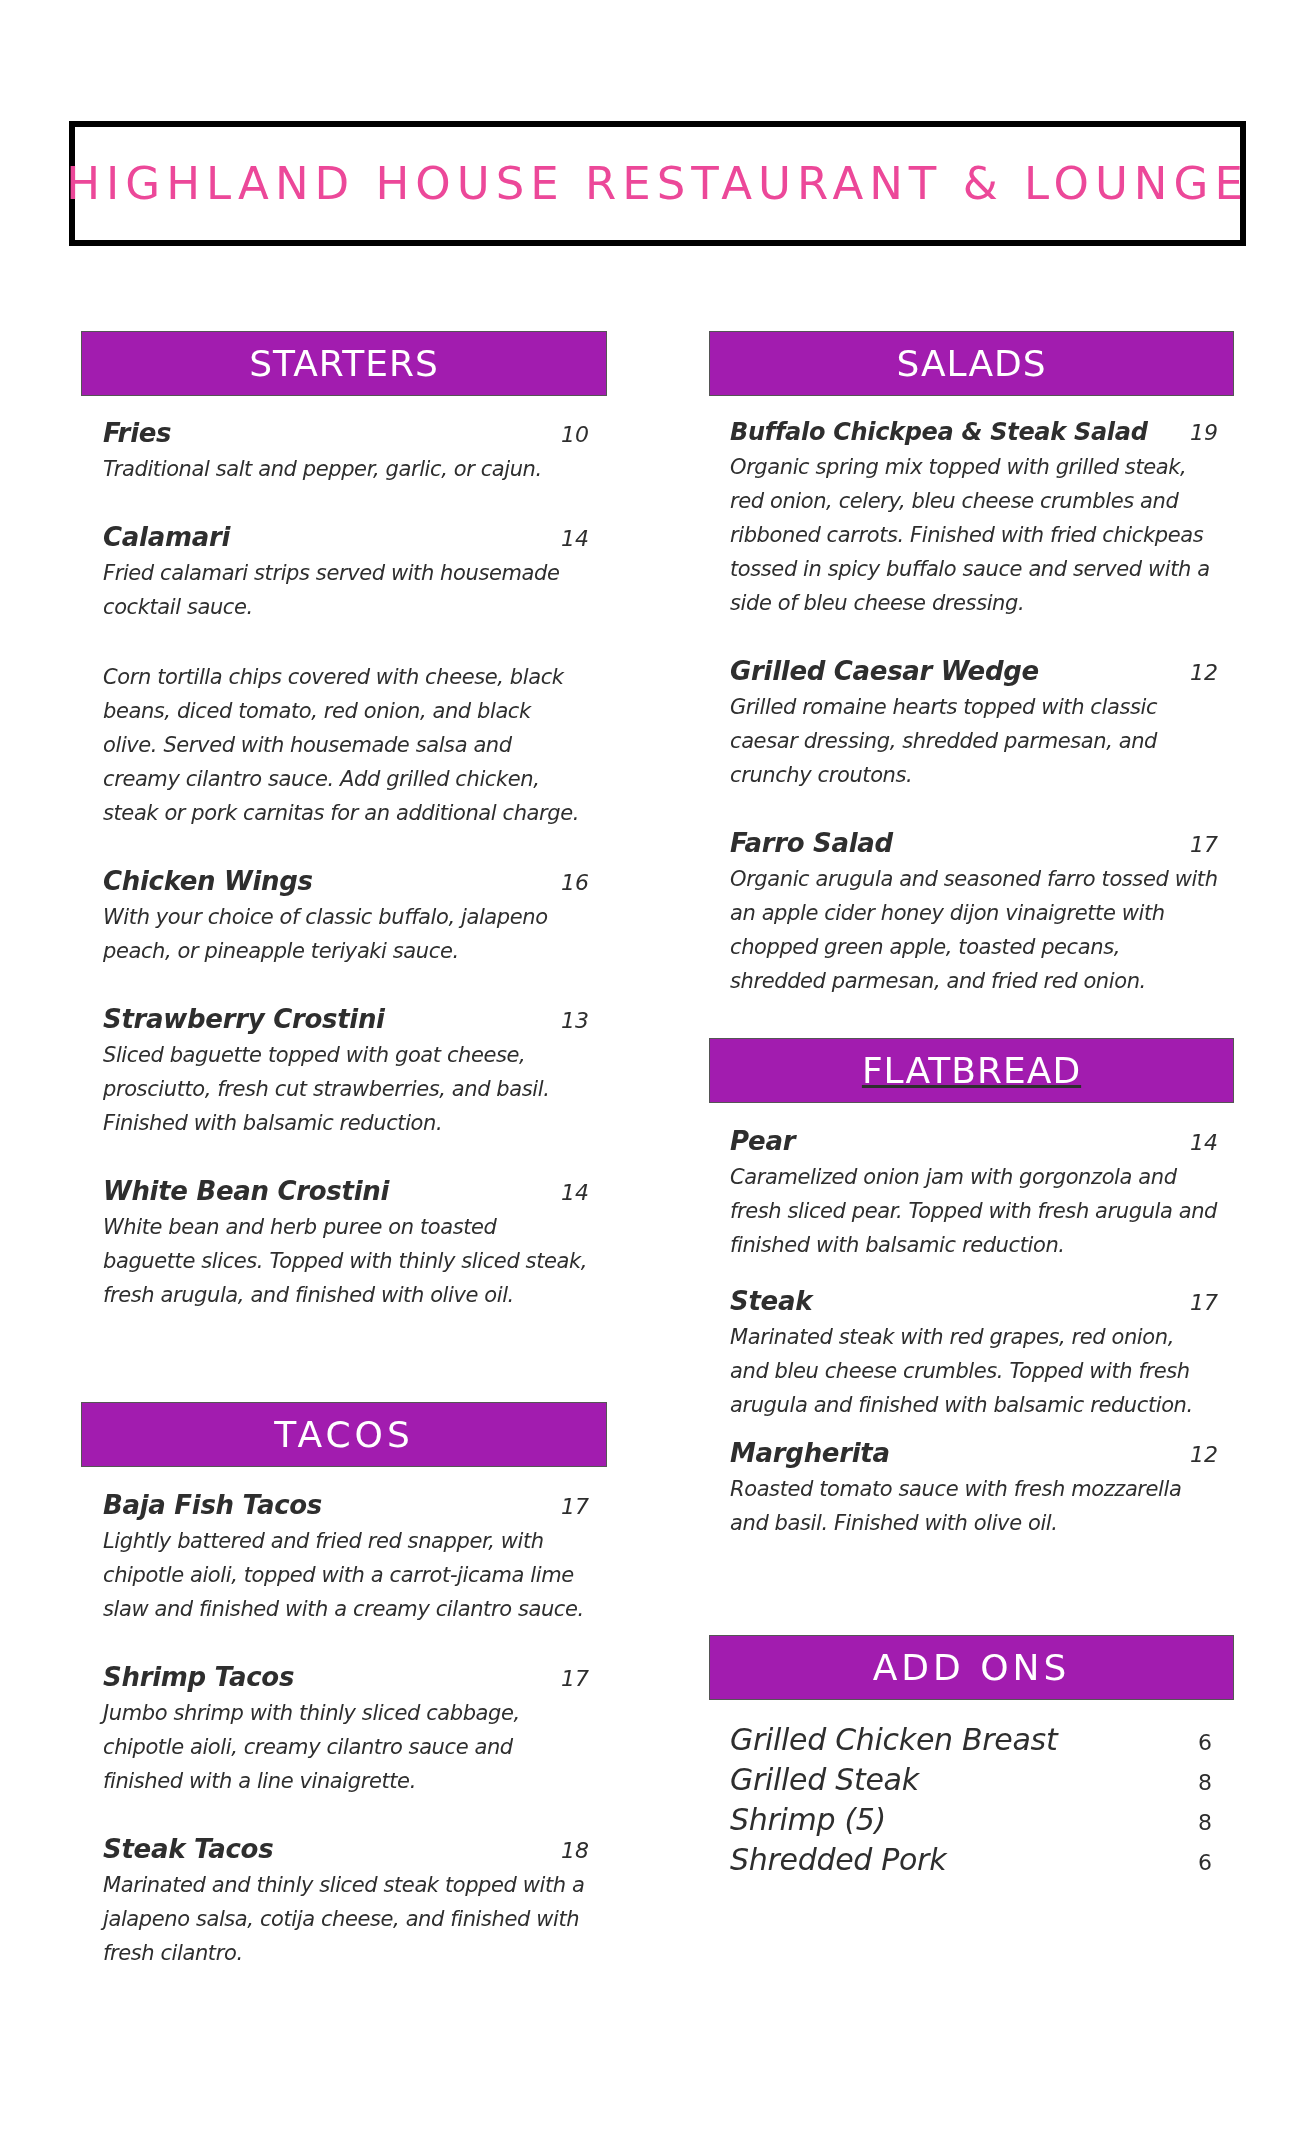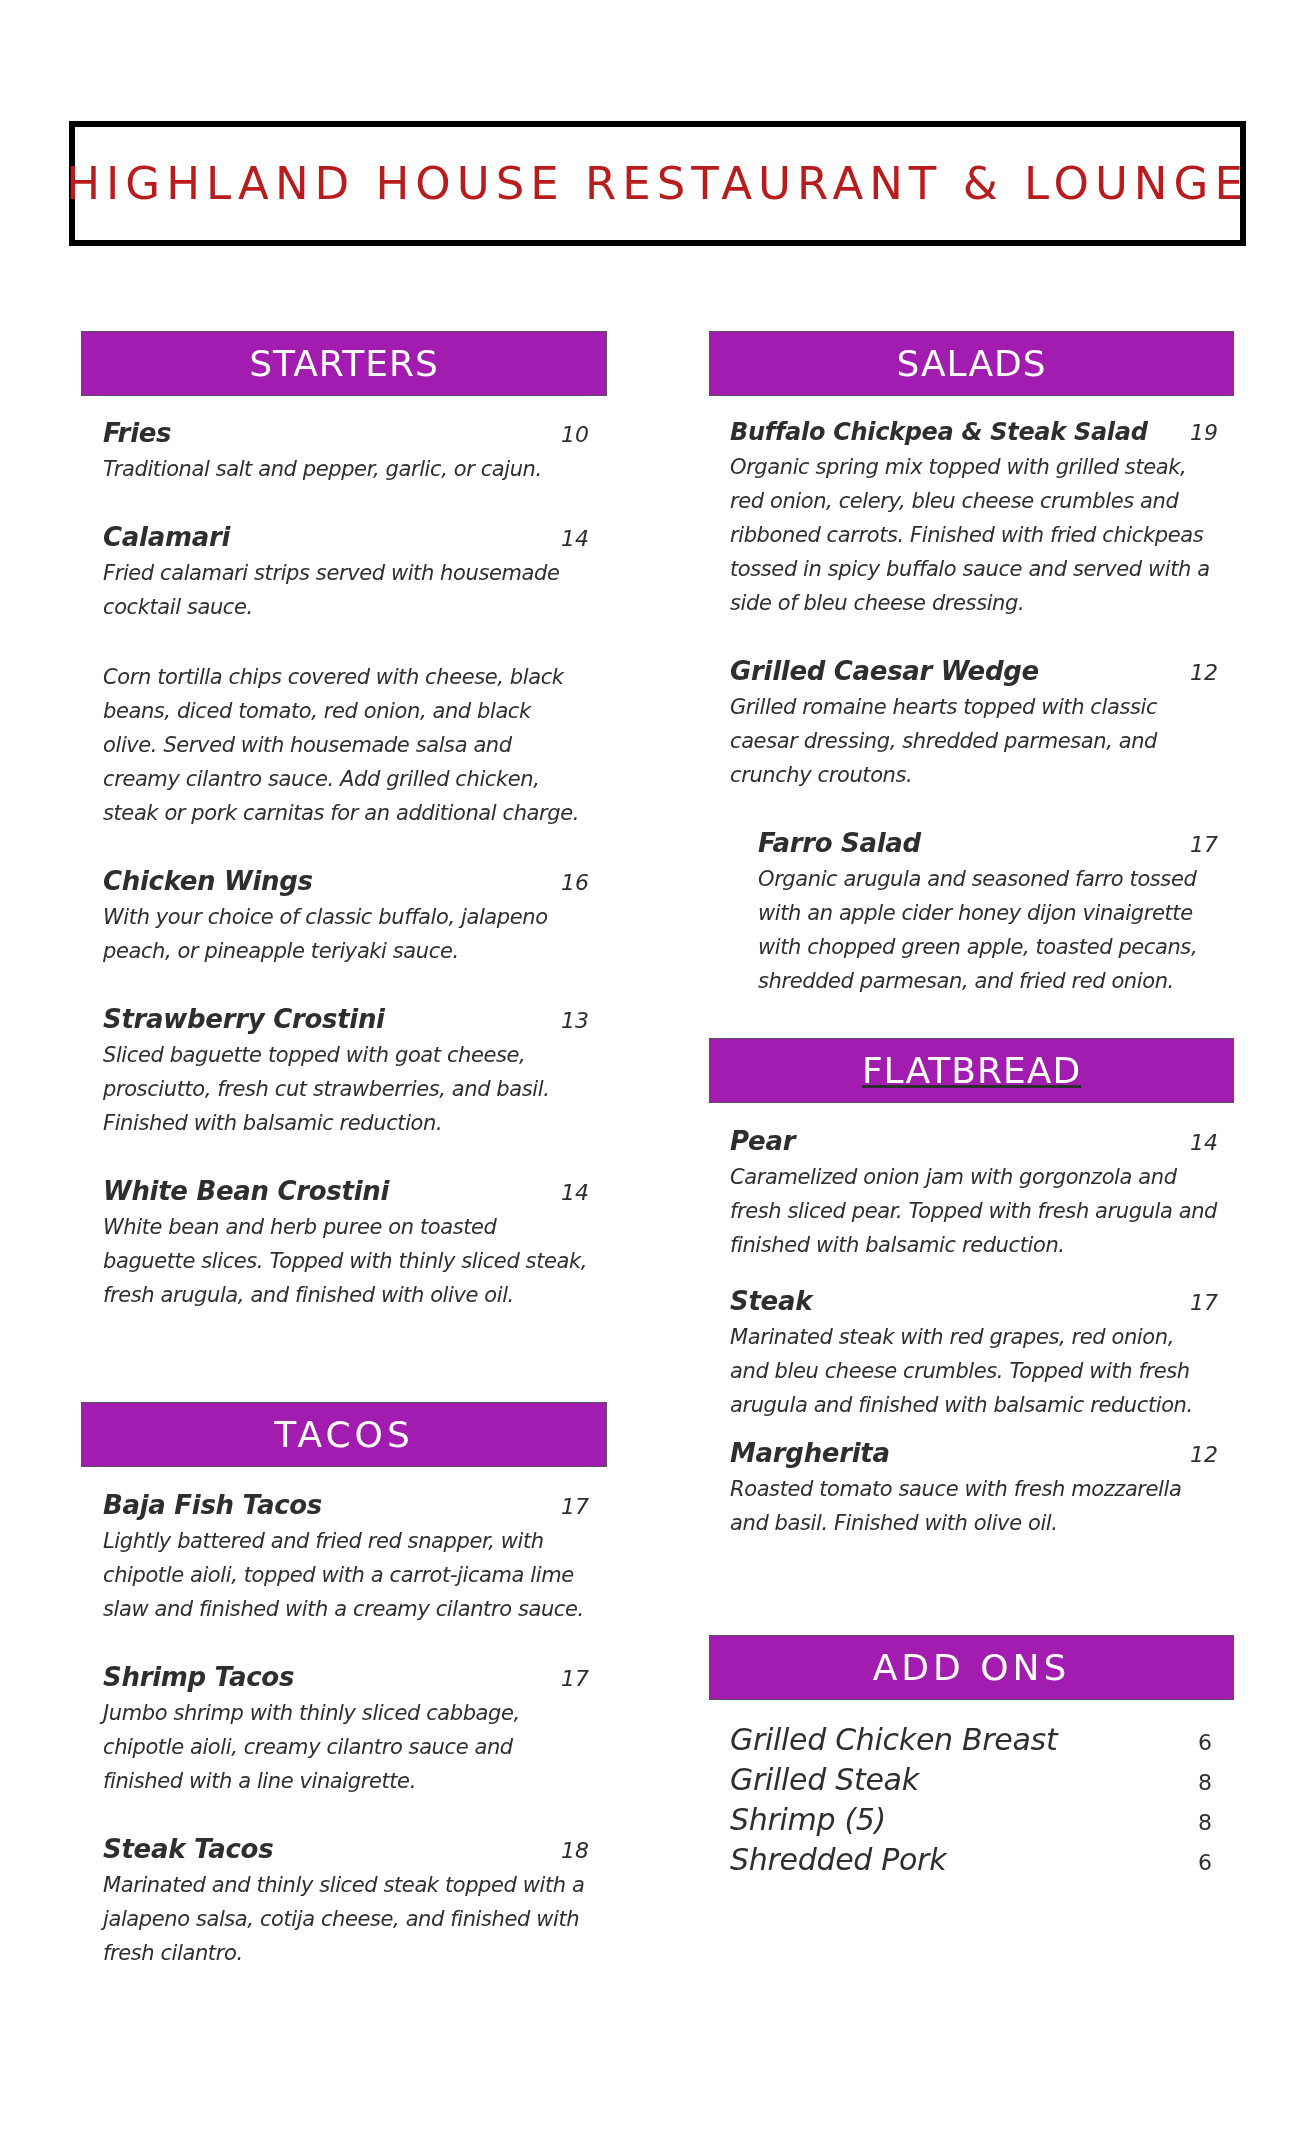--- a/index.html
+++ b/index.html
@@ -8,21 +8,21 @@
       font-family: "DejaVu Sans", "Liberation Sans", sans-serif;
       color: #2e2e2e;
     }
     .title-box {
       position: absolute; left: 69px; top: 121px; width: 1165px; height: 113px;
       border: 6px solid #000; display: flex; align-items: center; justify-content: center;
       box-sizing: content-box;
     }
     .title-text {
       font-family: "DejaVu Sans", sans-serif; font-weight: 400;
-      font-size: 45px; letter-spacing: 6px; color: #b91c1c; white-space: nowrap;
+      font-size: 45px; letter-spacing: 6px; color: #ec4899; white-space: nowrap;
     }
     .bar {
       position: absolute; height: 65px; background: #a21caf;
       border: 1px solid #555; box-sizing: border-box;
       display: flex; align-items: center; justify-content: center;
     }
     .bar-label {
       color: #fff; font-family: "DejaVu Sans", sans-serif; font-size: 36px;
       font-weight: 400; letter-spacing: 1px; white-space: nowrap;
     }
@@ -138,21 +138,21 @@
       </div>
     <div class="item-desc">Organic spring mix topped with grilled steak, red onion, celery, bleu cheese crumbles and ribboned carrots. Finished with fried chickpeas tossed in spicy buffalo sauce and served with a side of bleu cheese dressing.</div>
   </div>
   <div class="item" style="margin-top:36px;">
     <div class="item-head">
         <span class="item-name">Grilled Caesar Wedge</span>
         <span class="item-price">12</span>
       </div>
     <div class="item-desc">Grilled romaine hearts topped with classic caesar dressing, shredded parmesan, and crunchy croutons.</div>
   </div>
-  <div class="item" style="margin-top:36px;margin-left:28px;">
+  <div class="item" style="margin-top:36px;">
     <div class="item-head">
         <span class="item-name">Farro Salad</span>
         <span class="item-price">17</span>
       </div>
     <div class="item-desc">Organic arugula and seasoned farro tossed with an apple cider honey dijon vinaigrette with chopped green apple, toasted pecans, shredded parmesan, and fried red onion.</div>
   </div>
 </div>
 
 <div class="bar" style="left:709px; top:1038px; width:525px;text-decoration:underline;">
   <span class="bar-label">FLATBREAD</span>

